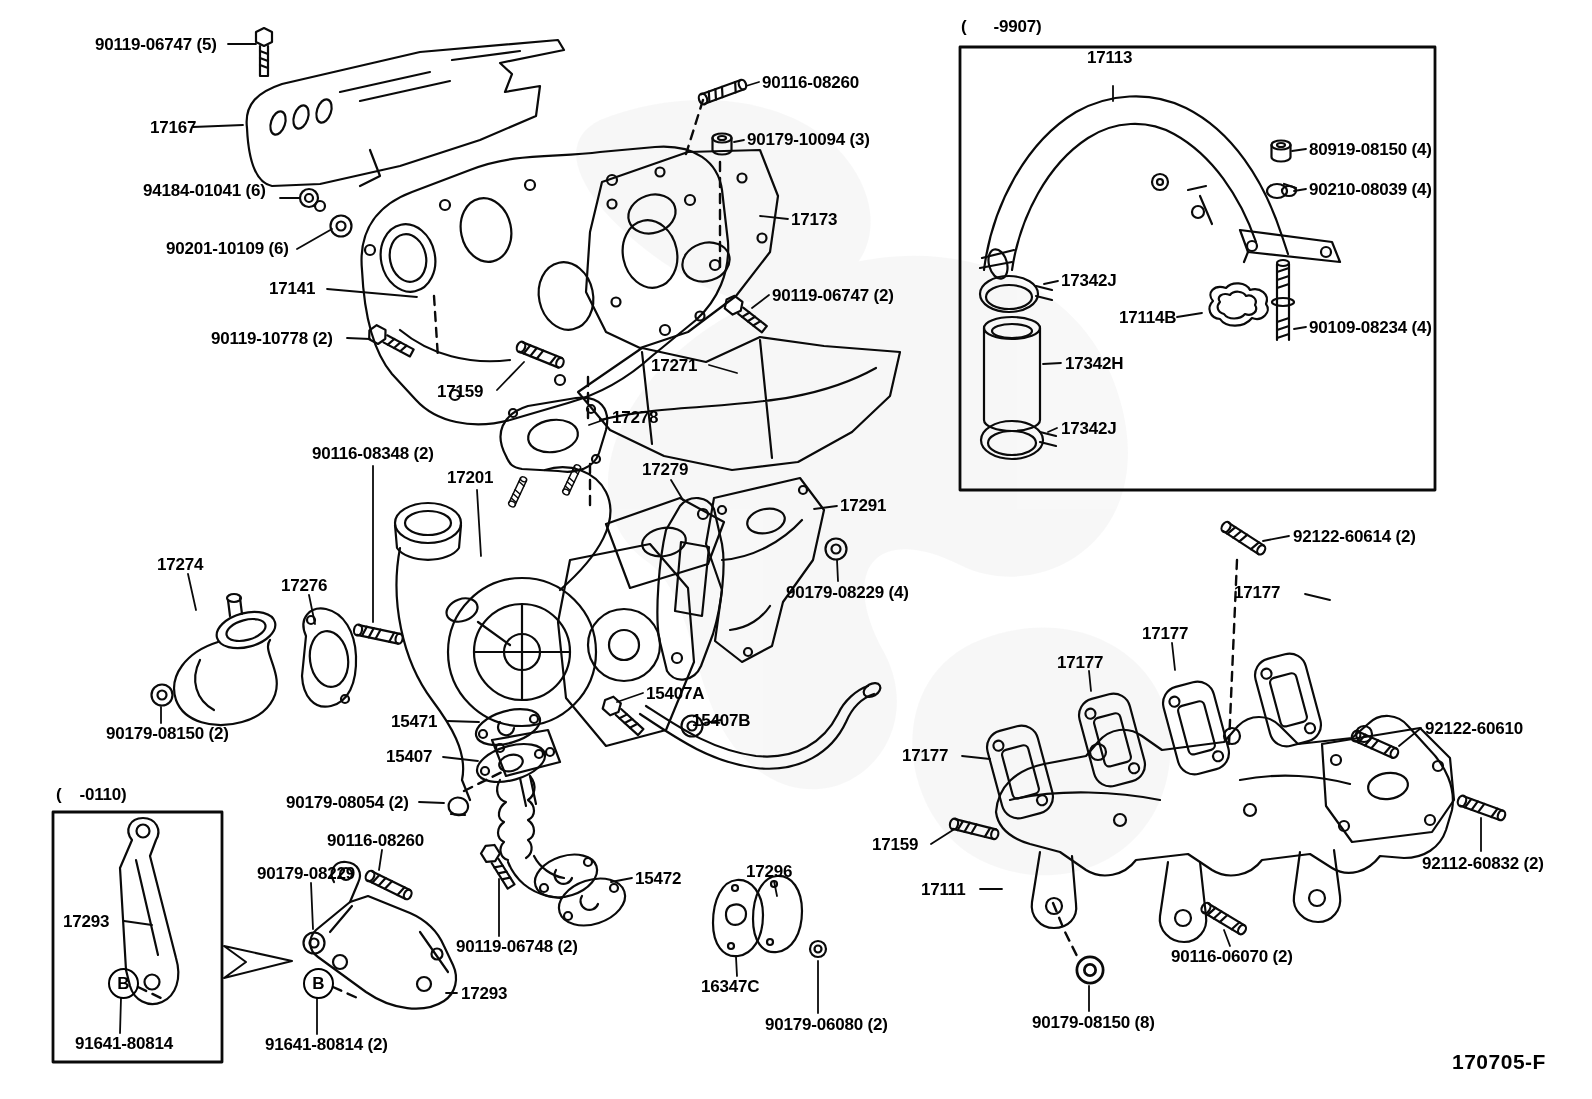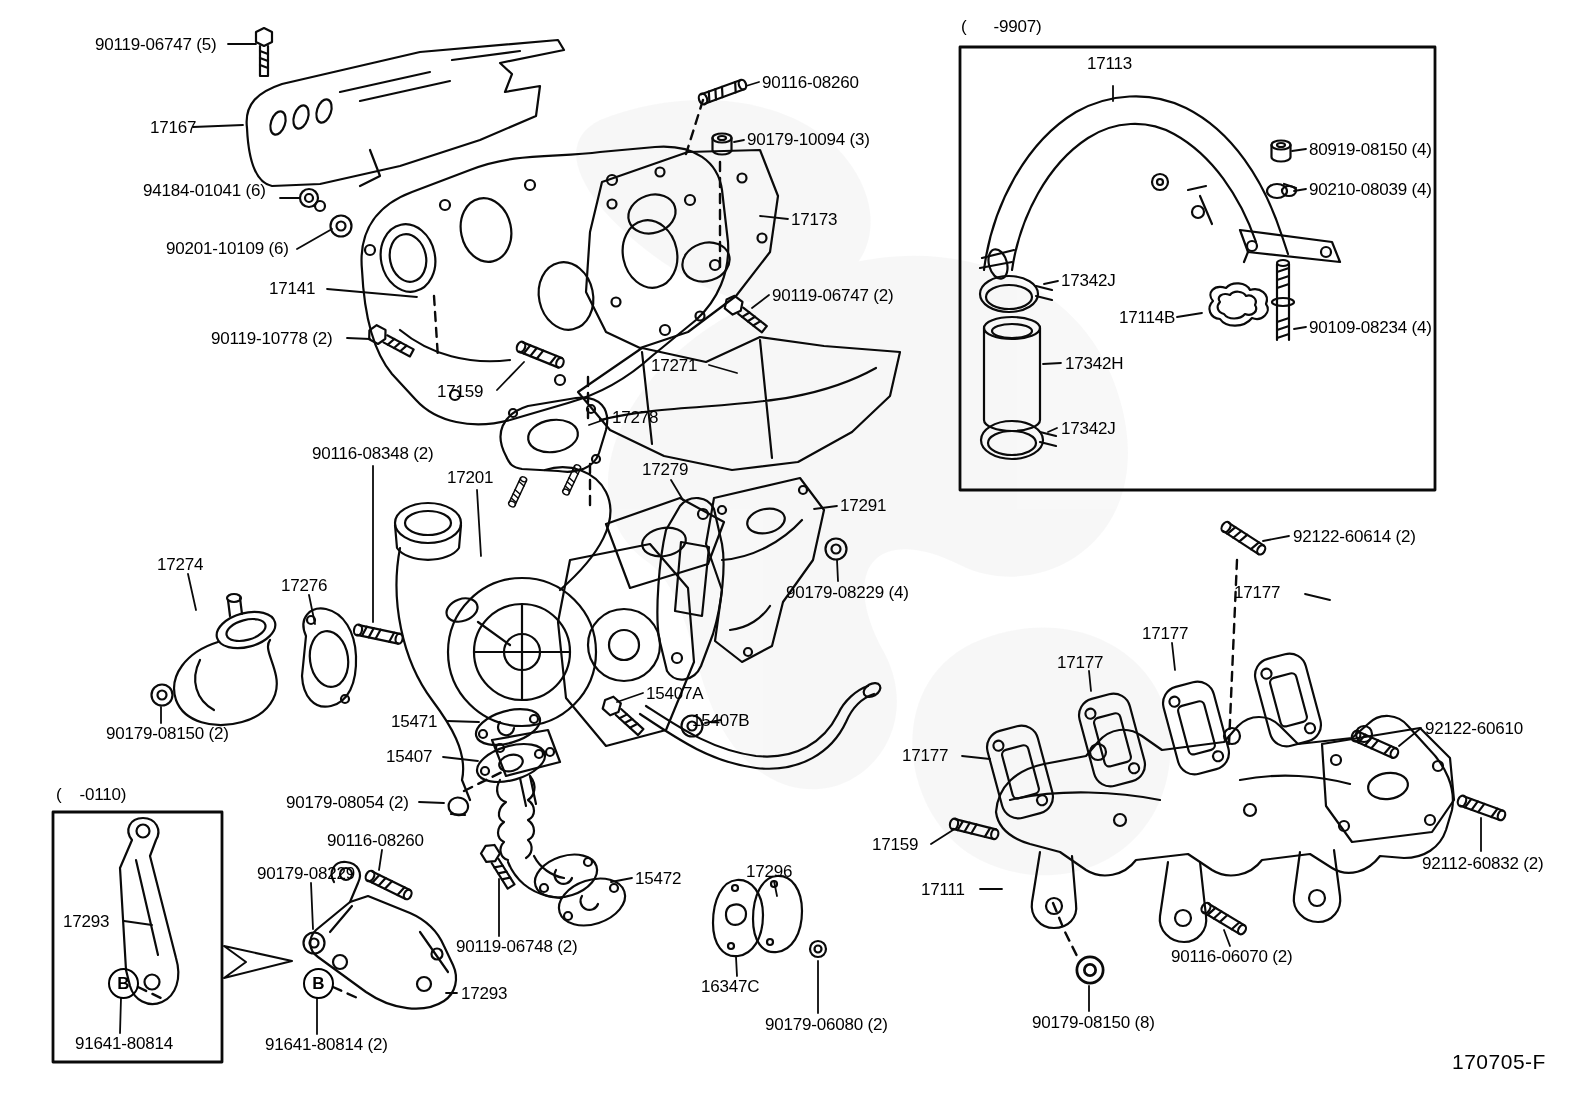--- a/index.html
+++ b/index.html
@@ -6,21 +6,21 @@
   #canvas{position:relative;width:1592px;height:1099px;background:#fff;
           font-family:"Liberation Sans",sans-serif;overflow:hidden;}
   #art{position:absolute;left:0;top:0;}
   #art path,#art ellipse,#art circle,#art rect,#art line,#art polygon,#art use{
       fill:none;stroke:#0a0a0a;stroke-width:2.2;stroke-linecap:round;stroke-linejoin:round;}
   #art .thin{stroke-width:1.8;}
   #art .dash{stroke-dasharray:9 7;stroke-width:2.4;}
   #art .box{stroke-width:2.8;}
   #art .wm path{fill:#777;stroke:none;}
   #art .arrowfill{fill:#fff;stroke-width:2;}
-  .lbl{position:absolute;font-weight:400;font-size:17px;line-height:18px;color:#000;
+  .lbl{position:absolute;font-weight:700;font-size:17px;line-height:18px;color:#000;
        white-space:pre;letter-spacing:-0.2px;}
   .code{font-size:21px;letter-spacing:0.5px;}
   .bmark{position:absolute;width:27px;height:27px;border:2.6px solid #000;border-radius:50%;
          text-align:center;line-height:27px;font-weight:700;font-size:17px;color:#000;}
 </style>
 </head>
 <body>
 
 <div id="canvas">
 
@@ -419,21 +419,21 @@
 <div class="lbl" style="left:456px;top:938px">90119-06748 (2)</div>
 <div class="lbl" style="left:56px;top:786px">(    -0110)</div>
 <div class="lbl" style="left:63px;top:913px">17293</div>
 <div class="lbl" style="left:75px;top:1035px">91641-80814</div>
 <div class="lbl" style="left:265px;top:1036px">91641-80814 (2)</div>
 <div class="lbl" style="left:461px;top:985px">17293</div>
 <div class="lbl" style="left:746px;top:863px">17296</div>
 <div class="lbl" style="left:701px;top:978px">16347C</div>
 <div class="lbl" style="left:765px;top:1016px">90179-06080 (2)</div>
 <div class="lbl" style="left:961px;top:18px">(      -9907)</div>
-<div class="lbl" style="left:1087px;top:55px">17113</div>
+<div class="lbl" style="left:1087px;top:49px">17113</div>
 <div class="lbl" style="left:1309px;top:141px">80919-08150 (4)</div>
 <div class="lbl" style="left:1309px;top:181px">90210-08039 (4)</div>
 <div class="lbl" style="left:1061px;top:272px">17342J</div>
 <div class="lbl" style="left:1119px;top:309px">17114B</div>
 <div class="lbl" style="left:1309px;top:319px">90109-08234 (4)</div>
 <div class="lbl" style="left:1065px;top:355px">17342H</div>
 <div class="lbl" style="left:1061px;top:420px">17342J</div>
 <div class="lbl" style="left:1293px;top:528px">92122-60614 (2)</div>
 <div class="lbl" style="left:1234px;top:584px">17177</div>
 <div class="lbl" style="left:1142px;top:625px">17177</div>

